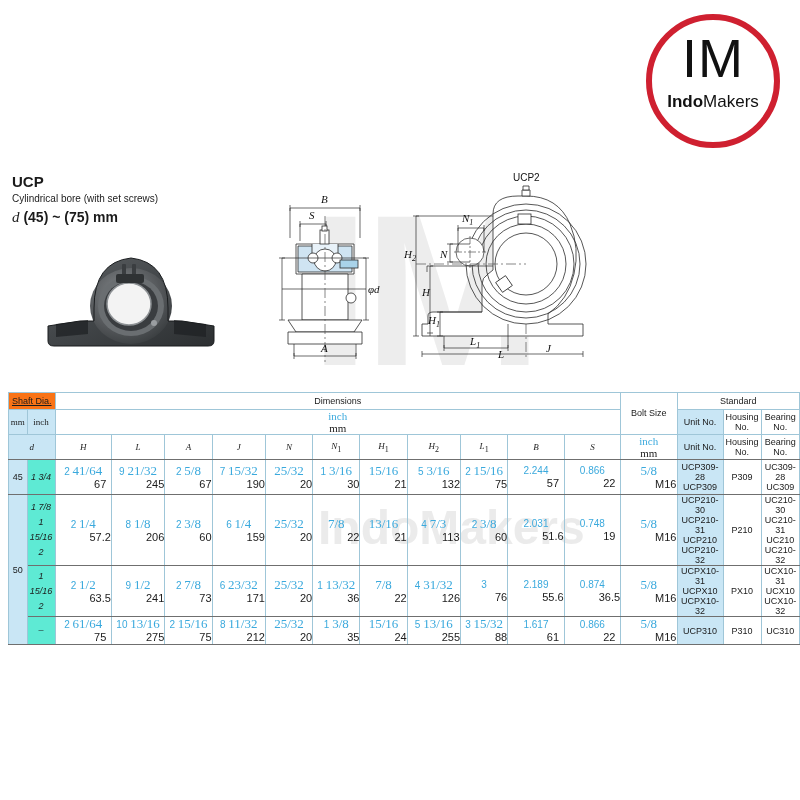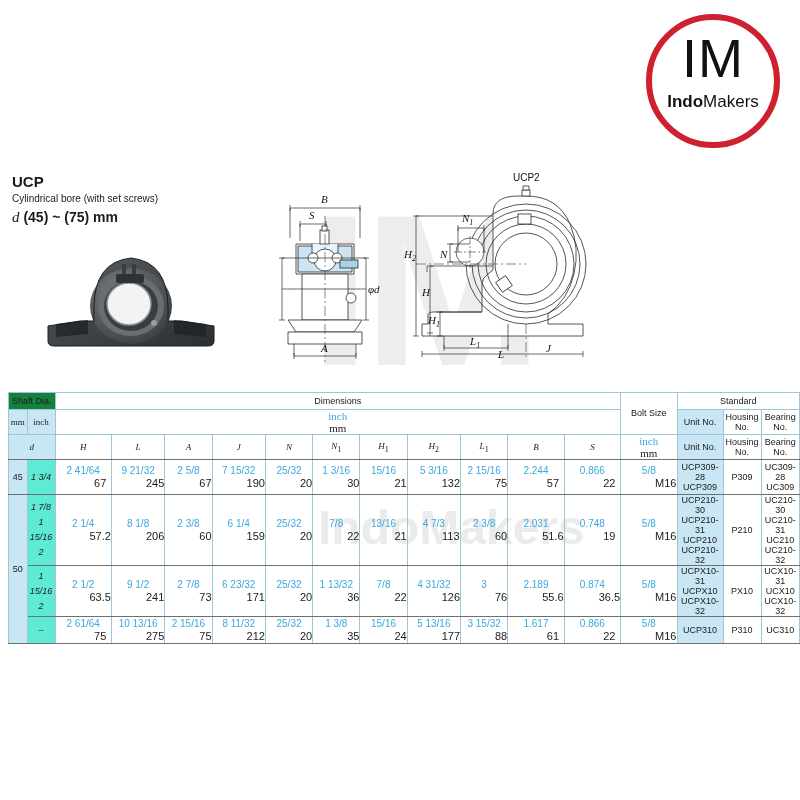--- a/index.html
+++ b/index.html
@@ -74,32 +74,32 @@
   .hdr{background:#c9e6f5;font-weight:bold;}
   .hdr-white{background:#ffffff;font-weight:bold;}
   .lbl-sym{
     font-family:"Liberation Serif",serif;font-style:italic;
     font-size:13px;font-weight:normal;
   }
   .lbl-sym sub{font-size:8px;font-style:normal;}
   .serif{font-family:"Liberation Serif",serif;font-size:11px;}
   .inch-blue{color:#3aa9dd;font-family:"Liberation Serif",serif;font-size:11px;}
   .val-in{color:#3aa9dd;font-size:10px;white-space:nowrap;line-height:13px;}
-  .val-in .fr{font-size:10px;}
+  .val-in .fr{font-size:13px;font-family:Liberation Serif, serif;}
   .val-mm{color:#1b1b1b;font-size:11px;line-height:13px;margin-left:34px;}
   .cellnum{padding:2px 1px 2px 1px;}
   .strongbot{border-bottom:1.6px solid #6f6f6f !important;}
   .unitno{background:#c9e6f5;font-weight:bold;font-size:10.5px;text-align:left;padding-left:8px;}
   .plaincell{background:#fff;font-size:10.5px;}
   .bearcell{background:#fff;font-size:10.5px;text-align:left;padding-left:7px;}
   .shaft-mm{font-weight:bold;font-size:12px;background:#c9e6f5;}
   .shaft-in{background:#5eead4;font-size:10px;text-align:left;padding-left:8px;line-height:15px;font-style:italic;}
   .bolt{background:#fff;}
   .bolt .val-in{color:#3aa9dd;}
-  .hdr-top{background:#15803d;font-weight:bold;font-size:10.5px;}
+  .hdr-top{background:#f97316;font-weight:bold;font-size:10.5px;text-decoration:underline;}
   .hdr-top-w{background:#ffffff;font-weight:bold;font-size:10.5px;}
 </style>
 </head>
 <body>
 
 <div class="page">
 
   <div class="watermark">
     <div class="wm-im">IM</div>
     <div class="wm-text">IndoMakers</div>
@@ -561,21 +561,21 @@
           <td class="cellnum strongbot">
             <div class="val-in">1 <span class="fr">3/8</span></div>
             <div class="val-mm">35</div>
           </td>
           <td class="cellnum strongbot">
             <div class="val-in"><span class="fr">15/16</span></div>
             <div class="val-mm">24</div>
           </td>
           <td class="cellnum strongbot">
             <div class="val-in">5 <span class="fr">13/16</span></div>
-            <div class="val-mm">177</div>
+            <div class="val-mm">255</div>
           </td>
           <td class="cellnum strongbot">
             <div class="val-in">3 <span class="fr">15/32</span></div>
             <div class="val-mm">88</div>
           </td>
           <td class="cellnum strongbot">
             <div class="val-in">1.617</div>
             <div class="val-mm">61</div>
           </td>
           <td class="cellnum strongbot">

